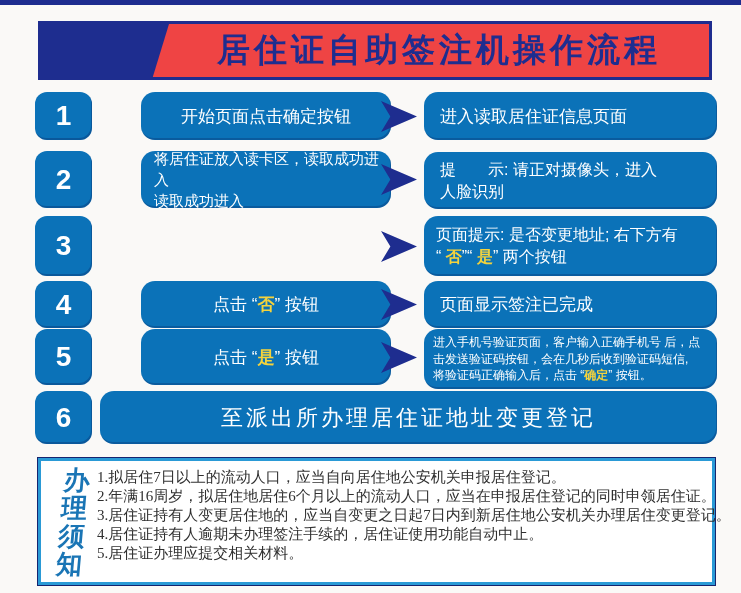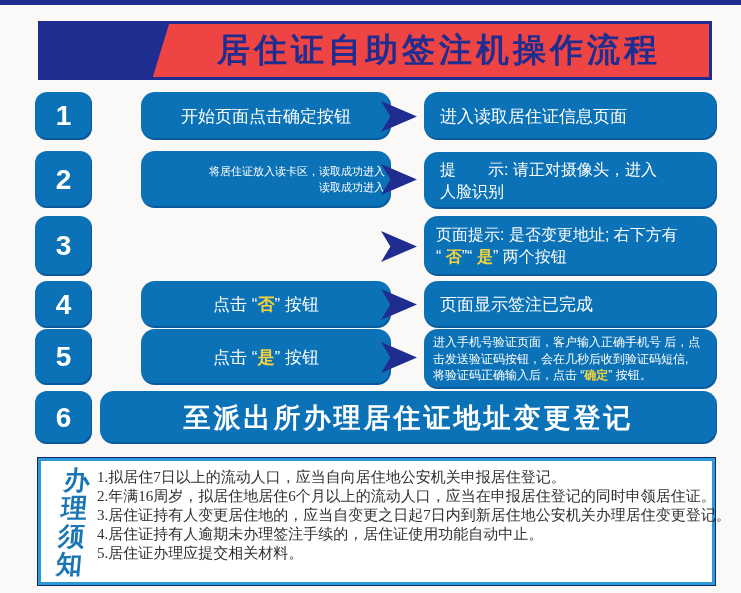--- a/index.html
+++ b/index.html
@@ -33,23 +33,23 @@
     display:flex;flex-direction:column;justify-content:center;box-sizing:border-box;
     box-shadow:inset -1px -2px 0 rgba(10,40,100,.3);
   }
   .box.lbox{left:100px;width:250px;margin-left:41px;}
   .box.rbox{left:424px;width:293px;}
   .box.fullbox{left:100px;width:617px;}
   .center{align-items:center;text-align:center;}
   .pad{padding-left:16px;padding-right:10px;}
   .t17{font-size:17px;}
   .t16{font-size:16px;line-height:1.35;}
-  .t15{font-size:11px;line-height:1.4;text-align:right;}
+  .t15{font-size:15px;line-height:1.4;}
   .t12{font-size:12px;line-height:1.38;}
-  .big{font-size:27px;font-weight:bold;letter-spacing:3px;}
+  .big{font-size:22px;font-weight:normal;letter-spacing:3px;}
   .hl{color:#f5d33c;font-weight:bold;}
   .arrow{
     position:absolute;left:381px;width:36px;height:31px;background:#1e2d8f;
     clip-path:polygon(0 0,100% 50%,0 100%,26% 50%);
   }
   .line-center{text-align:left;width:100%;}
   .notice{
     position:absolute;left:38px;top:458px;width:677px;height:127px;
     background:#ffffff;border:3px solid #2a9ad6;box-sizing:border-box;
     box-shadow:0 0 0 1px #16246e;

